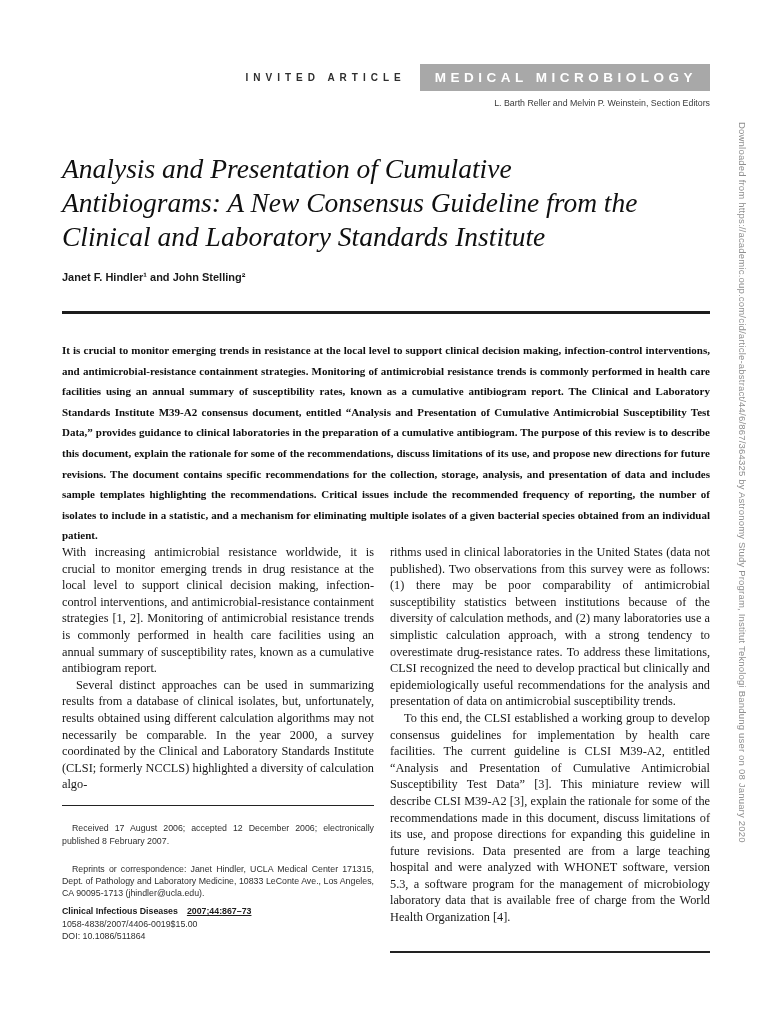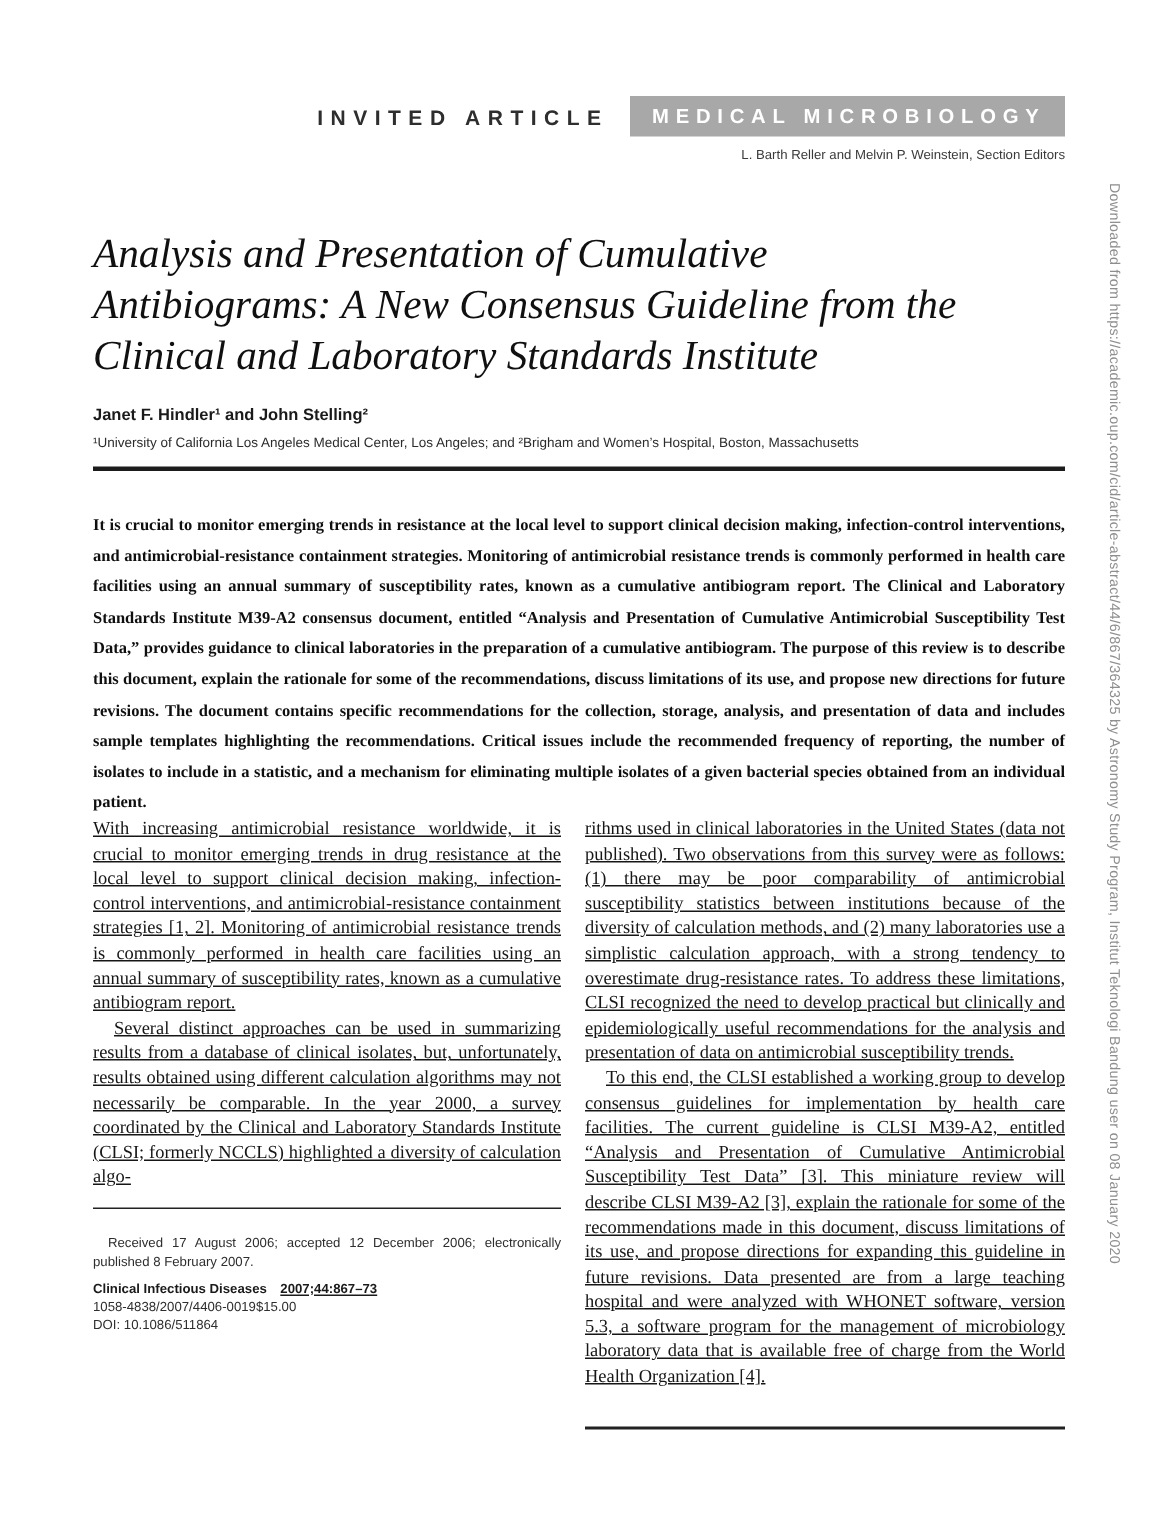--- a/index.html
+++ b/index.html
@@ -21,21 +21,21 @@
   .kicker-row {
     position: absolute;
     top: 64px;
     right: 58px;
     display: flex;
     align-items: center;
     gap: 14px;
   }
   .kicker {
     font-family: "Liberation Sans", sans-serif;
-    font-size: 14px;
+    font-size: 10px;
     font-weight: bold;
     letter-spacing: 5px;
     color: #2e2e2e;
     white-space: nowrap;
     padding-left: 37px;
   }
   .section-box {
     background: #a8a8a8;
     color: #ffffff;
     font-family: "Liberation Sans", sans-serif;
@@ -113,21 +113,21 @@
   .col {
     position: absolute;
     top: 544px;
     font-size: 12.3px;
     line-height: 16.6px;
     text-align: justify;
     color: #161616;
   }
   .col-left  { left: 62px;  width: 312px; }
   .col-right { left: 390px; width: 320px; }
-  .body-p { margin: 0; text-decoration: underline; }
+  .body-p { margin: 0; }
   .body-p.indent { text-indent: 14px; }
   .body-p.cont { text-align-last: justify; }
 
   
   .foot-rule {
     margin-top: 12px;
     width: 312px;
     height: 1.5px;
     background: #222222;
   }
@@ -189,34 +189,34 @@
     <span class="kicker">INVITED ARTICLE</span>
     <span class="section-box">MEDICAL MICROBIOLOGY</span>
   </div>
 
   <div class="editors">L. Barth Reller and Melvin P. Weinstein, Section Editors</div>
 
   <h1 class="title">Analysis and Presentation of Cumulative Antibiograms: A New Consensus Guideline from the Clinical and Laboratory Standards Institute</h1>
 
   <div class="authors">Janet F. Hindler¹ and John Stelling²</div>
 
-  <div class="affil">¹University of California Los Angeles Medical Center, Los Angeles; and ²Brigham and Women’s Hospital, Boston, Massachusetts</div>
 
   <div class="main-rule"></div>
 
   <p class="abstract">It is crucial to monitor emerging trends in resistance at the local level to support clinical decision making, infection-control interventions, and antimicrobial-resistance containment strategies. Monitoring of antimicrobial resistance trends is commonly performed in health care facilities using an annual summary of susceptibility rates, known as a cumulative antibiogram report. The Clinical and Laboratory Standards Institute M39-A2 consensus document, entitled “Analysis and Presentation of Cumulative Antimicrobial Susceptibility Test Data,” provides guidance to clinical laboratories in the preparation of a cumulative antibiogram. The purpose of this review is to describe this document, explain the rationale for some of the recommendations, discuss limitations of its use, and propose new directions for future revisions. The document contains specific recommendations for the collection, storage, analysis, and presentation of data and includes sample templates highlighting the recommendations. Critical issues include the recommended frequency of reporting, the number of isolates to include in a statistic, and a mechanism for eliminating multiple isolates of a given bacterial species obtained from an individual patient.</p>
 
   <div class="col col-left">
     <p class="body-p">With increasing antimicrobial resistance worldwide, it is crucial to monitor emerging trends in drug resistance at the local level to support clinical decision making, infection-control interventions, and antimicrobial-resistance containment strategies [1, 2]. Monitoring of antimicrobial resistance trends is commonly performed in health care facilities using an annual summary of susceptibility rates, known as a cumulative antibiogram report.</p>
     <p class="body-p indent cont">Several distinct approaches can be used in summarizing results from a database of clinical isolates, but, unfortunately, results obtained using different calculation algorithms may not necessarily be comparable. In the year 2000, a survey coordinated by the Clinical and Laboratory Standards Institute (CLSI; formerly NCCLS) highlighted a diversity of calculation algo-</p>
 
     <div class="foot-rule"></div>
 
     <div class="footnotes">
       <p class="fn indent">Received 17 August 2006; accepted 12 December 2006; electronically published 8 February 2007.</p>
+      <p class="fn indent">Reprints or correspondence: Janet Hindler, UCLA Medical Center 171315, Dept. of Pathology and Laboratory Medicine, 10833 LeConte Ave., Los Angeles, CA 90095-1713 (jhindler@ucla.edu).</p>
       <p class="fn journal"><span class="jn">Clinical Infectious Diseases</span><span class="jref">2007;44:867–73</span></p>
       <p class="fn">1058-4838/2007/4406-0019$15.00</p>
       <p class="fn">DOI: 10.1086/511864</p>
     </div>
   </div>
 
   <div class="col col-right">
     <p class="body-p">rithms used in clinical laboratories in the United States (data not published). Two observations from this survey were as follows: (1) there may be poor comparability of antimicrobial susceptibility statistics between institutions because of the diversity of calculation methods, and (2) many laboratories use a simplistic calculation approach, with a strong tendency to overestimate drug-resistance rates. To address these limitations, CLSI recognized the need to develop practical but clinically and epidemiologically useful recommendations for the analysis and presentation of data on antimicrobial susceptibility trends.</p>
     <p class="body-p indent">To this end, the CLSI established a working group to develop consensus guidelines for implementation by health care facilities. The current guideline is CLSI M39-A2, entitled “Analysis and Presentation of Cumulative Antimicrobial Susceptibility Test Data” [3]. This miniature review will describe CLSI M39-A2 [3], explain the rationale for some of the recommendations made in this document, discuss limitations of its use, and propose directions for expanding this guideline in future revisions. Data presented are from a large teaching hospital and were analyzed with WHONET software, version 5.3, a software program for the management of microbiology laboratory data that is available free of charge from the World Health Organization [4].</p>
   </div>

